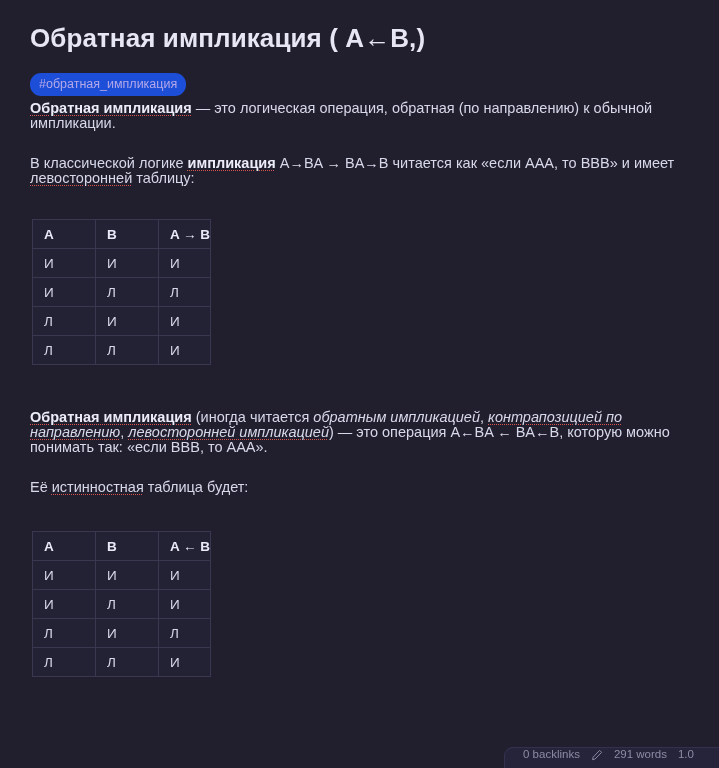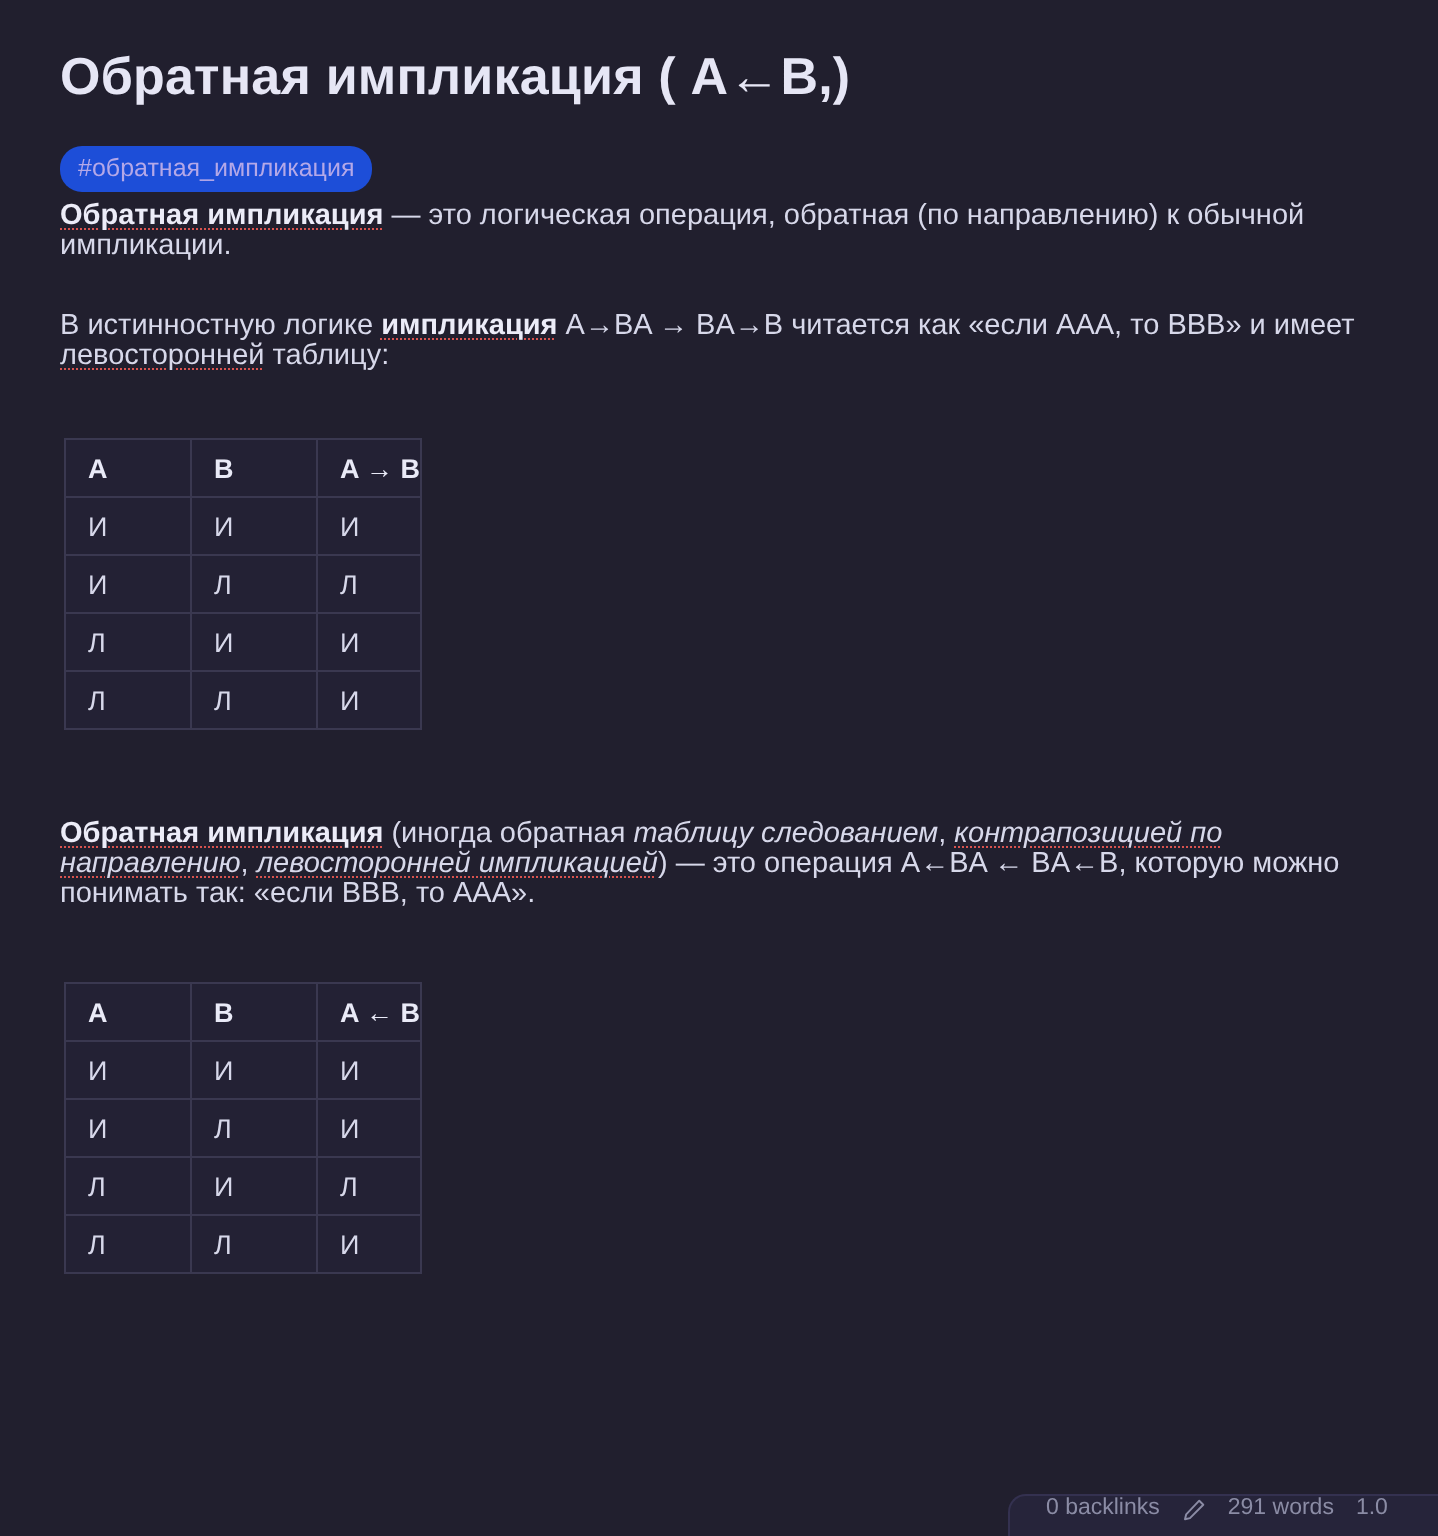--- a/index.html
+++ b/index.html
@@ -154,21 +154,21 @@
 
   <div class="tag-row">
     <span class="tag-pill">#обратная_импликация</span>
   </div>
 
   <p class="para">
     <b class="strong spell">Обратная импликация</b><span> — это логическая операция, обратная (по направлению) к обычной импликации.</span>
   </p>
 
   <p class="para">
-    <span>В истинностную логике </span><b class="strong spell">импликация</b><span> A→BA → BA→B </span><span> читается как «если AAA, то BBB» и имеет </span><span class="spell">левосторонней</span><span> таблицу:</span>
+    <span>В классической логике </span><b class="strong spell">импликация</b><span> A→BA → BA→B </span><span> читается как «если AAA, то BBB» и имеет </span><span class="spell">левосторонней</span><span> таблицу:</span>
   </p>
 
   <table class="truth-table">
     <thead>
       <tr>
         <th class="col-a">A</th>
         <th class="col-b">B</th>
         <th class="col-r">A → B</th>
       </tr>
     </thead>
@@ -192,23 +192,26 @@
         <td>Л</td>
         <td>Л</td>
         <td>И</td>
       </tr>
     </tbody>
   </table>
 
   <div class="spacer-para"></div>
 
   <p class="para" style="margin-top:20px">
-    <b class="strong spell">Обратная импликация</b><span> (иногда обратная </span><i class="em">таблицу следованием</i><span>, </span><i class="em spell">контрапозицией по направлению</i><span>, </span><i class="em spell">левосторонней импликацией</i><span>) — это операция A←BA ← BA←B, которую можно понимать так: «если BBB, то AAA».</span>
-  </p>
-
+    <b class="strong spell">Обратная импликация</b><span> (иногда читается </span><i class="em">обратным импликацией</i><span>, </span><i class="em spell">контрапозицией по направлению</i><span>, </span><i class="em spell">левосторонней импликацией</i><span>) — это операция A←BA ← BA←B, которую можно понимать так: «если BBB, то AAA».</span>
+  </p>
+
+  <p class="para">
+    <span>Её </span><span class="spell">истинностная</span><span> таблица будет:</span>
+  </p>
 
   <table class="truth-table table-block-2">
     <thead>
       <tr>
         <th class="col-a">A</th>
         <th class="col-b">B</th>
         <th class="col-r">A ← B</th>
       </tr>
     </thead>
     <tbody>

